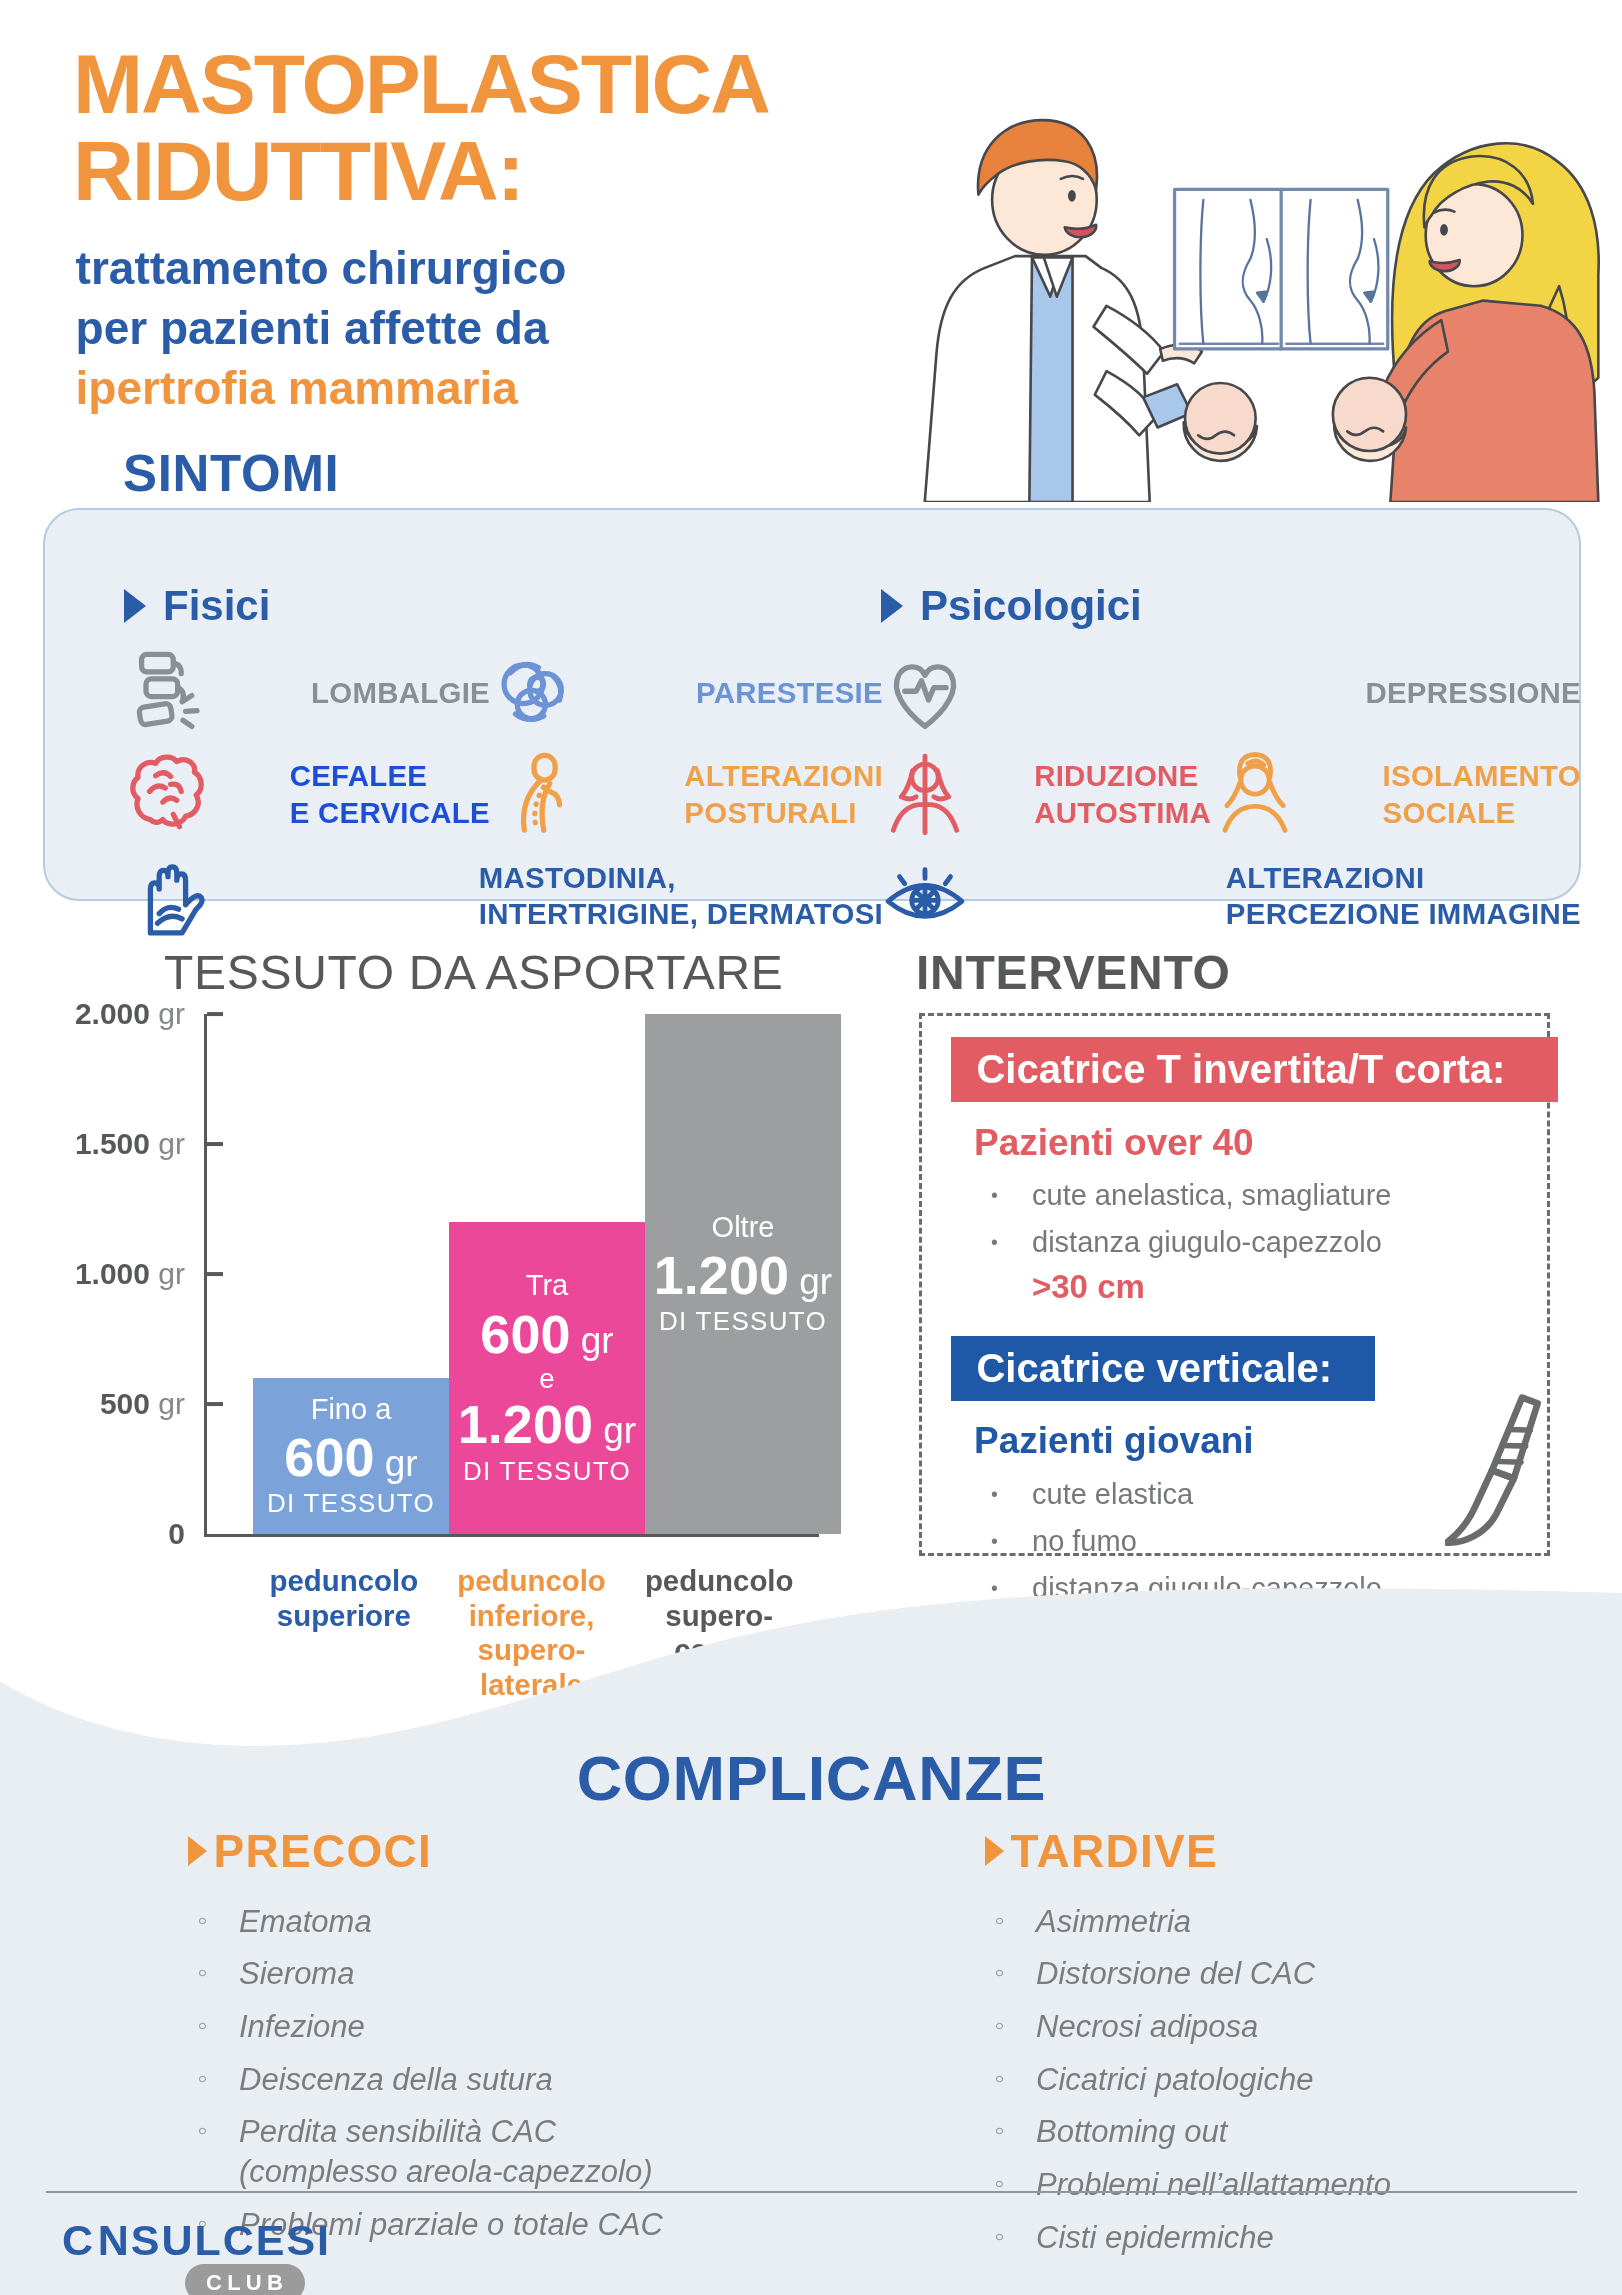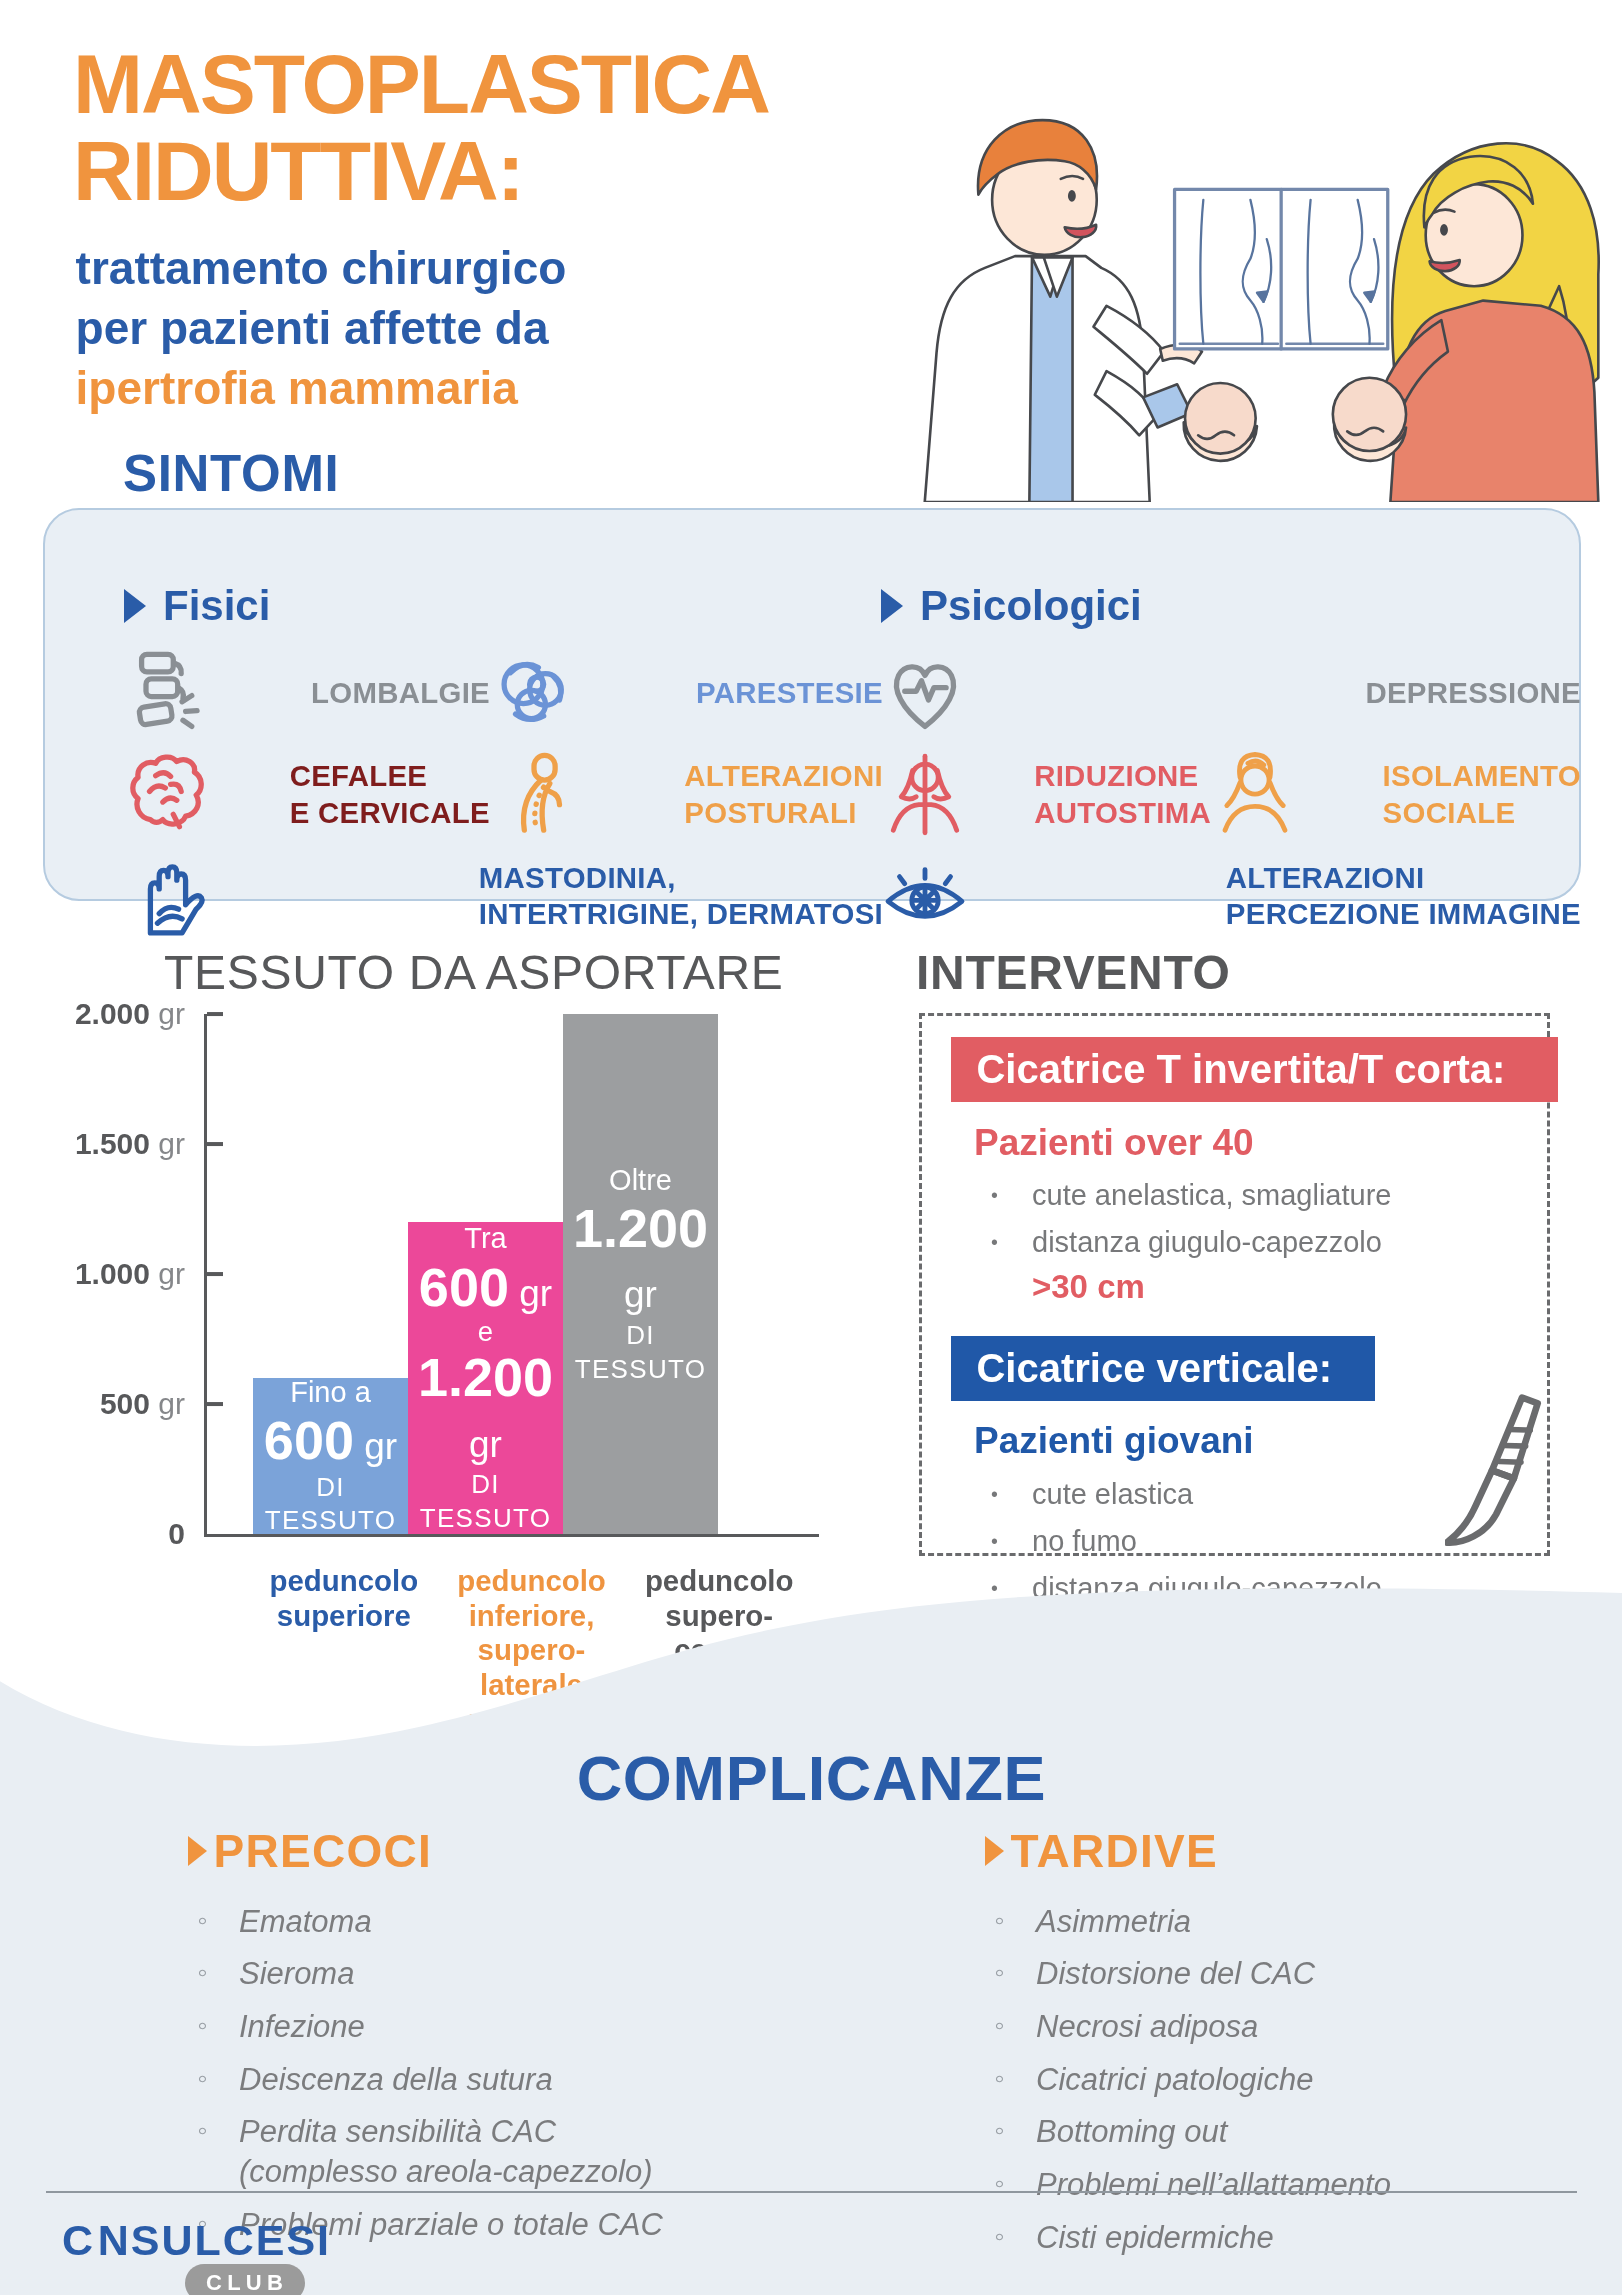--- a/index.html
+++ b/index.html
@@ -36,21 +36,21 @@
   
   .chart-title{position:absolute;left:164px;top:945px;width:694px;margin:0;text-align:left;
                font-size:48px;font-weight:400;color:#57585a;letter-spacing:0.7px;}
   .plot{position:absolute;left:204px;top:1014px;width:615px;height:523px;
         border-left:3.9px solid #58595b;border-bottom:3.9px solid #58595b;box-sizing:border-box;}
   .ytick{position:absolute;right:calc(100% + 22px);transform:translateY(-50%);white-space:nowrap;font-size:30px;}
   .ytick .num{font-weight:700;color:#57585a;}
   .ytick .unit{font-weight:400;color:#85878a;}
   .tickmark{position:absolute;left:0;width:15.7px;height:3.9px;background:#58595b;transform:translateY(-50%);}
   .bars{position:absolute;left:46px;bottom:0;top:0;display:flex;align-items:flex-end;}
-  .bar{width:155px;display:flex;flex-direction:column;justify-content:center;align-items:center;
+  .bar{width:196px;display:flex;flex-direction:column;justify-content:center;align-items:center;
        text-align:center;color:#ffffff;}
   .b-small{font-size:29px;font-weight:500;line-height:1.25;}
   .b-big{font-size:54px;font-weight:800;line-height:1.12;}
   .b-big .u{font-size:37px;font-weight:400;}
   .b-mid{font-size:27.5px;font-weight:500;line-height:1.1;}
   .b-post{font-size:26px;font-weight:500;letter-spacing:1.3px;line-height:1.3;}
   .cats{position:absolute;left:250px;top:1564px;display:flex;width:563px;}
   .cat{width:188px;text-align:center;font-size:29.4px;font-weight:700;line-height:1.18;}
   .cat span{display:block;}
 
@@ -221,21 +221,21 @@
           <span class="s-icon" style="color: rgb(225, 93, 99);">
             <svg viewBox="0 0 100 100" stroke="currentColor" stroke-width="6" fill="none" stroke-linecap="round" stroke-linejoin="round">
               <path d="M30,78 C18,76 12,64 16,54 C8,48 8,36 16,30 C14,18 26,10 36,14 C40,6 54,4 60,12 C70,6 82,14 80,24 C90,30 90,44 82,50 C88,60 82,72 70,74 C66,84 50,86 44,78 C40,82 34,82 30,78 Z"></path>
               <path d="M36,28 q10,-7 17,1"></path>
               <path d="M29,46 q8,-10 18,-4"></path>
               <path d="M53,38 q10,-2 12,8"></path>
               <path d="M44,58 q8,-8 16,-2"></path>
               <path d="M56,72 l7,14"></path>
             </svg>
           </span>
-          <span class="s-label" style="color: #7f1d1d;">
+          <span class="s-label" style="color: #1d4ed8;">
             <span>CEFALEE</span>
             <span>E CERVICALE</span>
           </span>
         </div>
 
         <div class="s-item">
           <span class="s-icon" style="color: rgb(239, 160, 73);">
             <svg viewBox="0 0 100 100" stroke="currentColor" stroke-width="6" fill="none" stroke-linecap="round" stroke-linejoin="round">
               <rect x="50" y="5" width="24" height="28" rx="12"></rect>
               <path d="M58,33 C44,46 35,63 39,90"></path>

